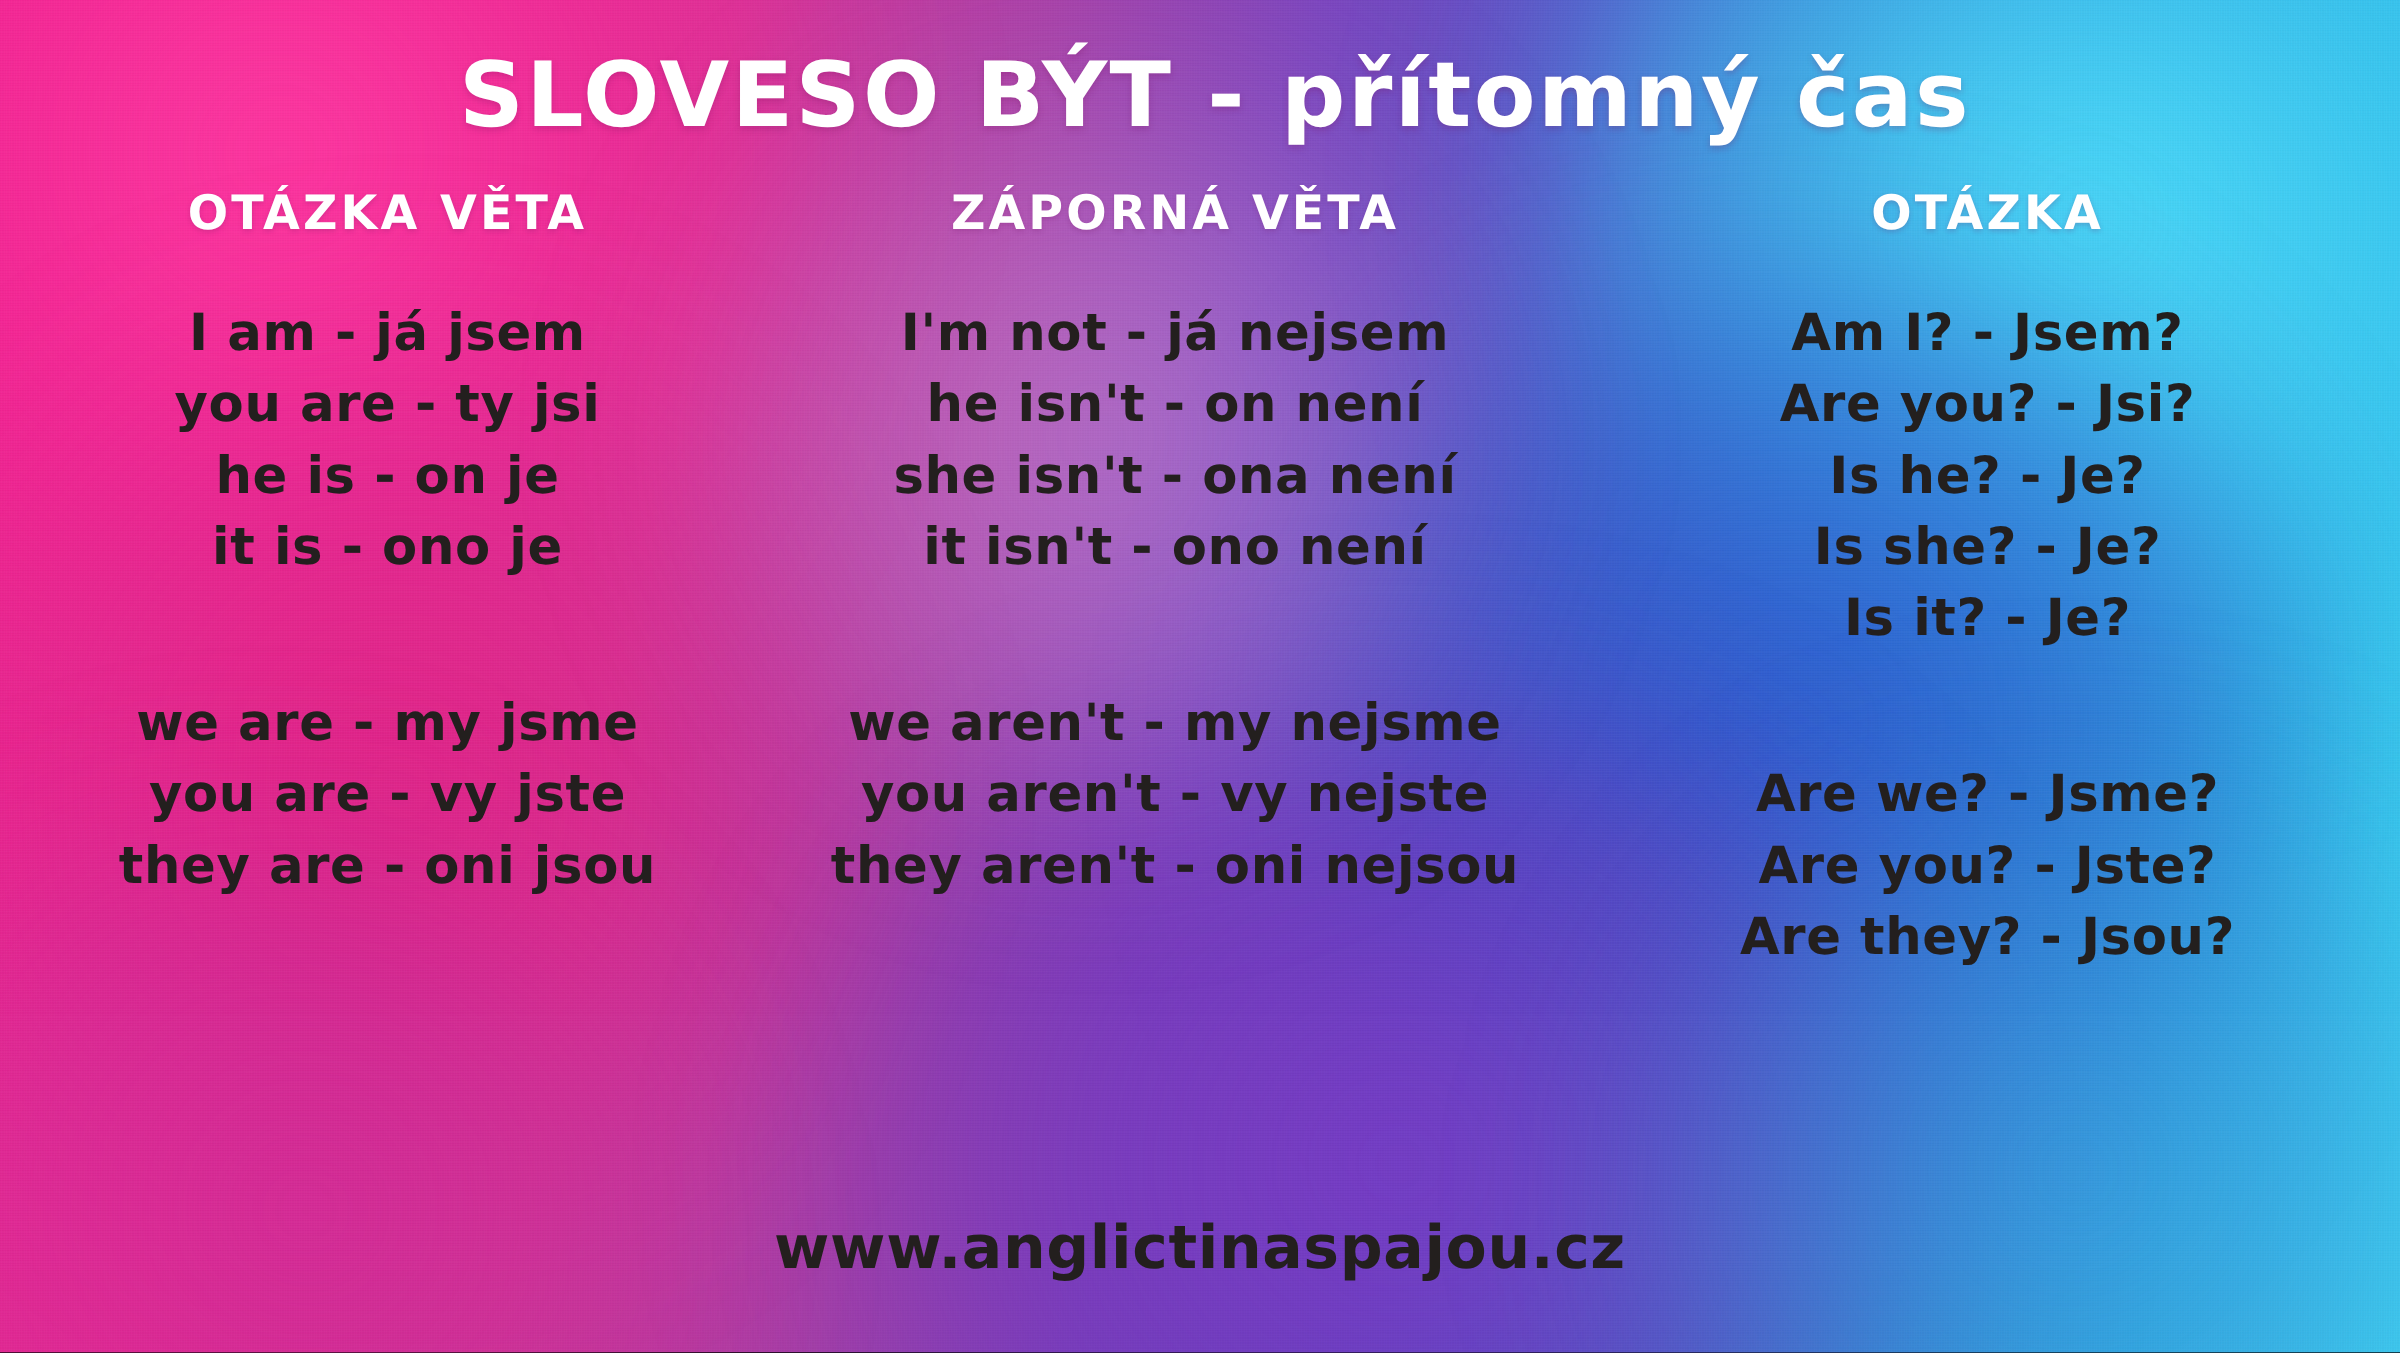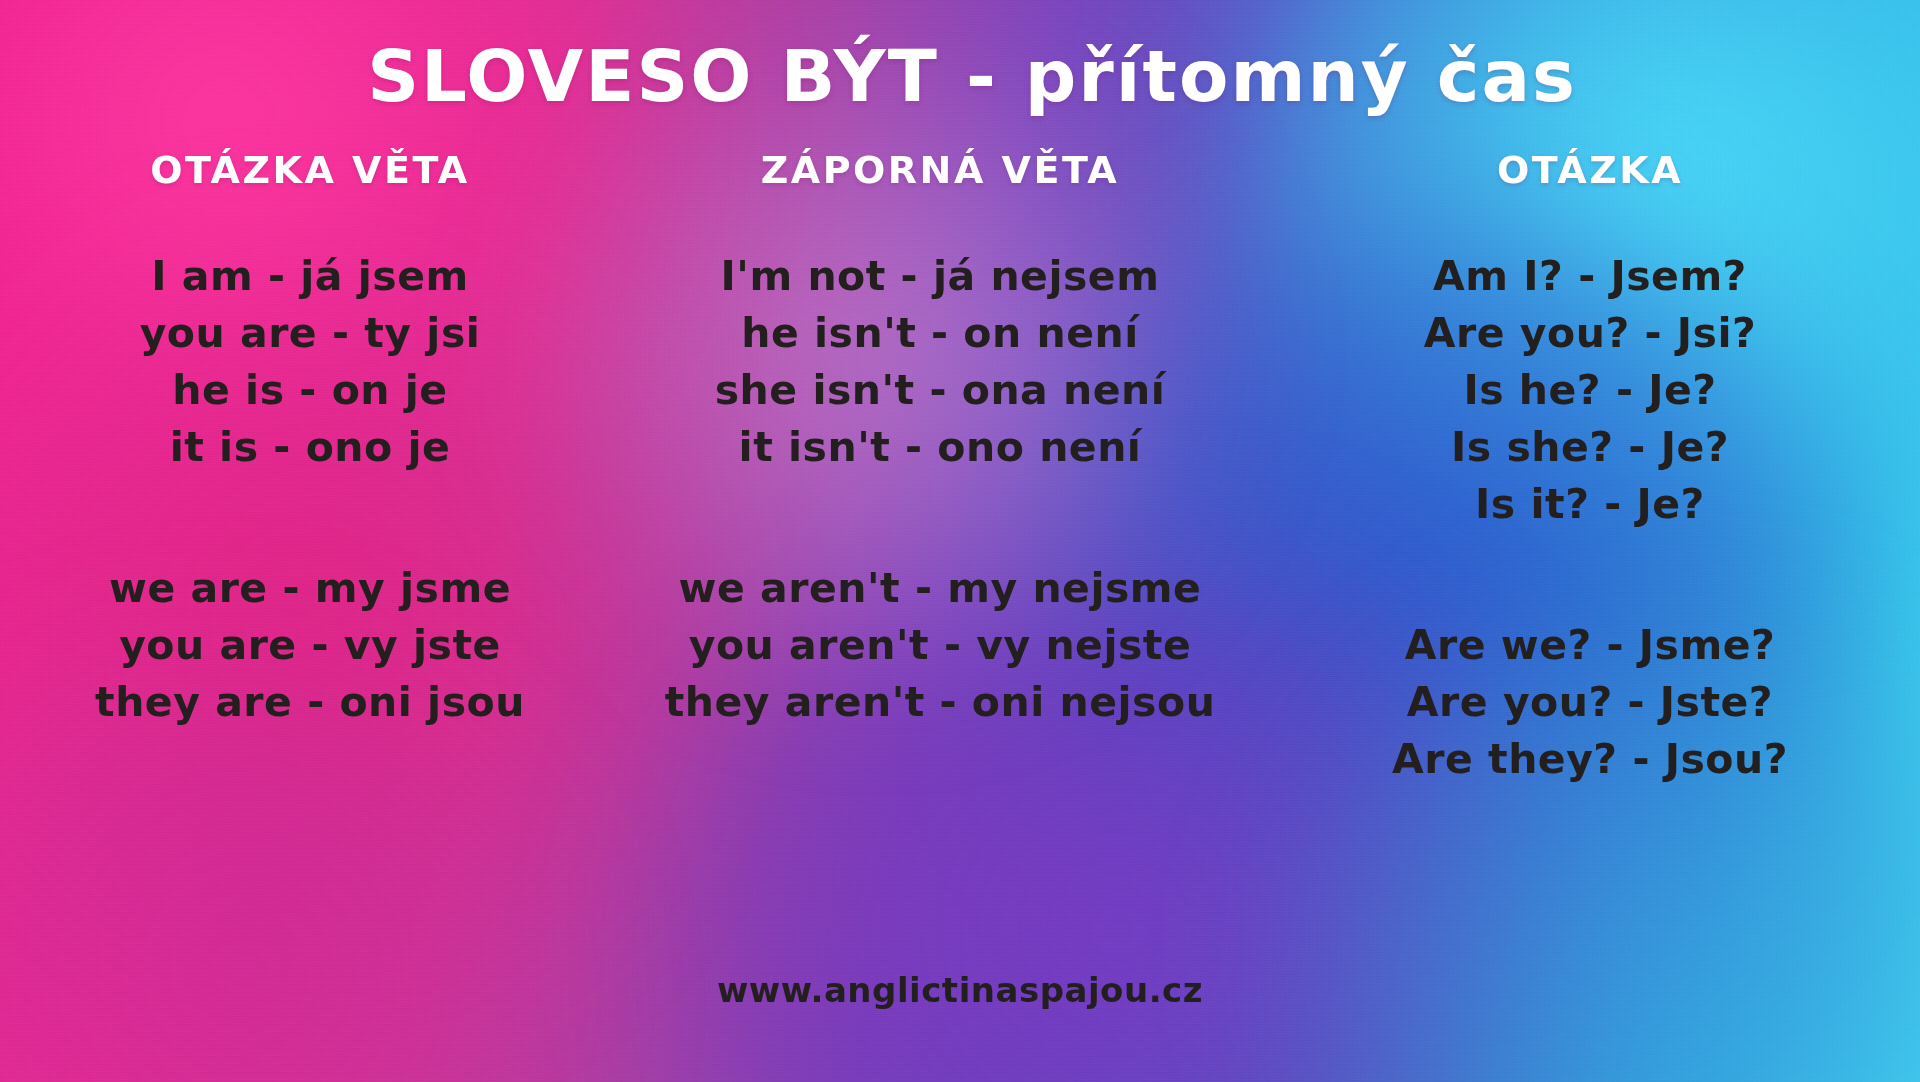--- a/index.html
+++ b/index.html
@@ -130,21 +130,21 @@
     letter-spacing: 2.5px;
     text-align: center;
     text-shadow: 0 2px 4px rgba(110,25,95,0.22);
   }
   .head-1 { width: 620px; }
   .head-2 { width: 640px; }
   .head-3 { width: 660px; }
 
   .columns {
     position: absolute;
-    top: 248px;
+    top: 238px;
     left: 0;
     width: 100%;
     display: flex;
   }
   .column {
     display: flex;
     flex-direction: column;
     align-items: center;
   }
   .col-1 { width: 620px; }
@@ -166,21 +166,21 @@
 
   .url {
     position: absolute;
     top: 970px;
     left: 0;
     width: 100%;
     text-align: center;
     color: #231f1e;
     font-family: "DejaVu Sans", sans-serif;
     font-weight: bold;
-    font-size: 34px;
+    font-size: 48px;
     letter-spacing: 0.5px;
   }
 </style>
 </head>
 <body>
 
 <div id="poster">
 
   <div class="bg-base"></div>
   <div class="bg-blob blob-a"></div>

